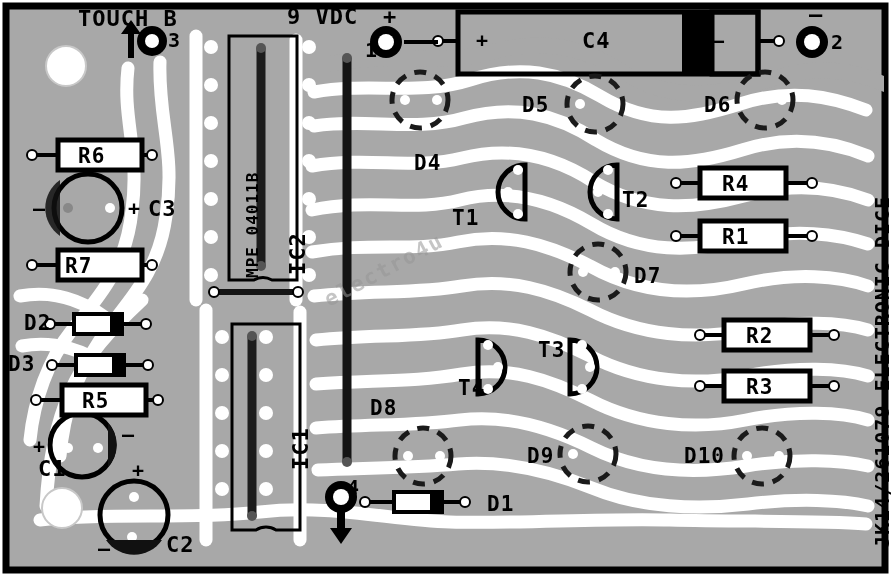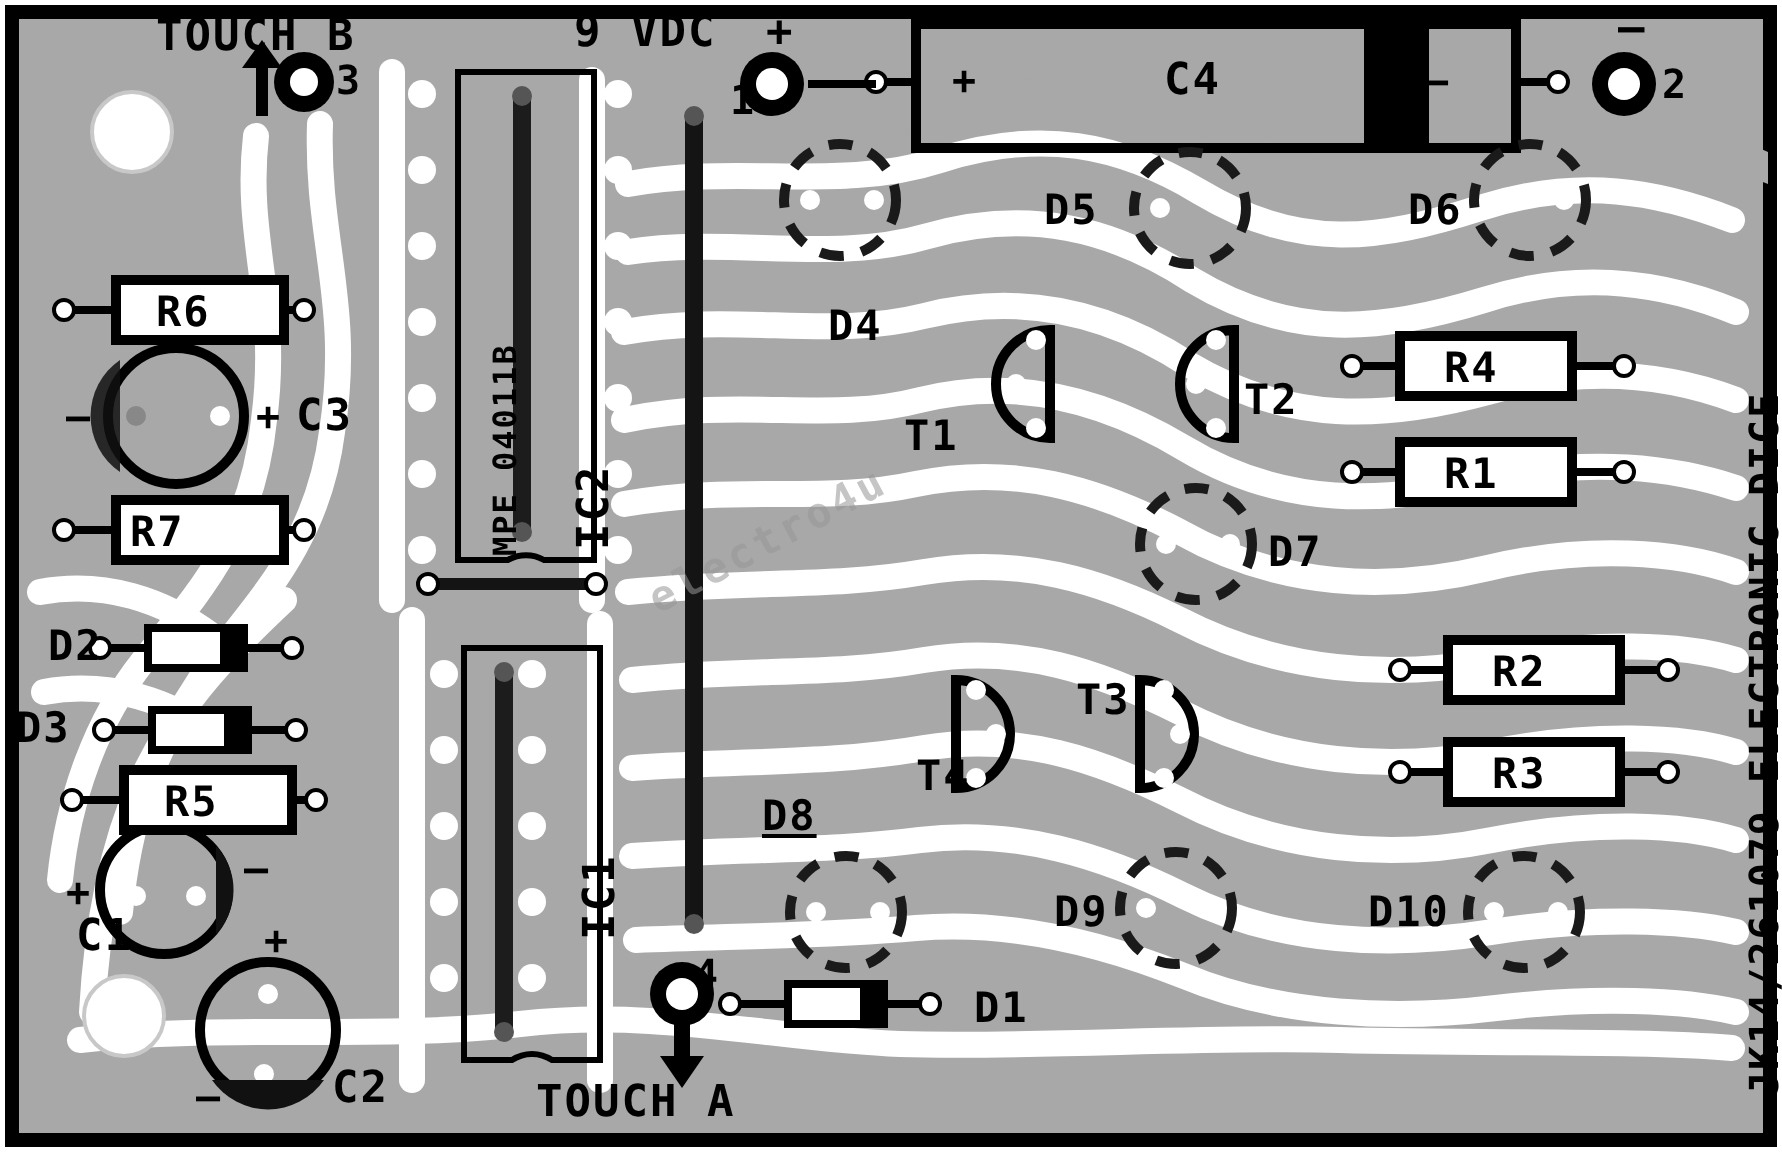--- a/index.html
+++ b/index.html
@@ -345,21 +345,20 @@
   <div class="lbl s22" style="left:78px;top:8px;">TOUCH B</div>
   <div class="lbl s20" style="left:168px;top:30px;">3</div>
 
   <div class="lbl s22" style="left:287px;top:6px;">9 VDC</div>
   <div class="lbl s22" style="left:383px;top:6px;">+</div>
   <div class="lbl s20" style="left:365px;top:40px;">1</div>
 
   <div class="lbl s22" style="left:809px;top:4px;">–</div>
   <div class="lbl s20" style="left:831px;top:32px;">2</div>
 
-  <div class="lbl s22" style="left:268px;top:541px;">TOUCH A</div>
   <div class="lbl s20" style="left:347px;top:477px;">4</div>
 
   <div class="lbl s22 vert" style="left:287px;top:275px;">IC2</div>
   <div class="lbl s16 vert" style="left:245px;top:278px;">MPE 04011B</div>
   <div class="lbl s22 vert" style="left:290px;top:470px;">IC1</div>
 
   <div class="lbl s19" style="left:78px;top:146px;">R6</div>
   <div class="lbl s19" style="left:65px;top:256px;">R7</div>
   <div class="lbl s19" style="left:82px;top:391px;">R5</div>
   <div class="lbl s19" style="left:722px;top:174px;">R4</div>
@@ -388,21 +387,21 @@
   <div class="lbl s19" style="left:538px;top:340px;">T3</div>
   <div class="lbl s19" style="left:442px;top:378px;margin-left:16px;">T4</div>
 
   <div class="lbl s19" style="left:487px;top:494px;">D1</div>
   <div class="lbl s19" style="left:24px;top:313px;">D2</div>
   <div class="lbl s19" style="left:8px;top:354px;">D3</div>
   <div class="lbl s19" style="left:404px;top:153px;margin-left:10px;">D4</div>
   <div class="lbl s19" style="left:522px;top:95px;">D5</div>
   <div class="lbl s19" style="left:704px;top:95px;">D6</div>
   <div class="lbl s19" style="left:634px;top:266px;">D7</div>
-  <div class="lbl s19" style="left:381px;top:398px;text-decoration:underline;">D8</div>
+  <div class="lbl s19" style="left:370px;top:398px;">D8</div>
   <div class="lbl s19" style="left:527px;top:446px;">D9</div>
   <div class="lbl s19" style="left:684px;top:446px;">D10</div>
 
 
   <div class="wm" style="left:318px;top:258px;">electro4u</div>
 
   <div class="lbl s20 vert2" style="left:872px;top:548px;">JK14/261079 ELECTRONIC DICE</div>
 
 </div>
 

